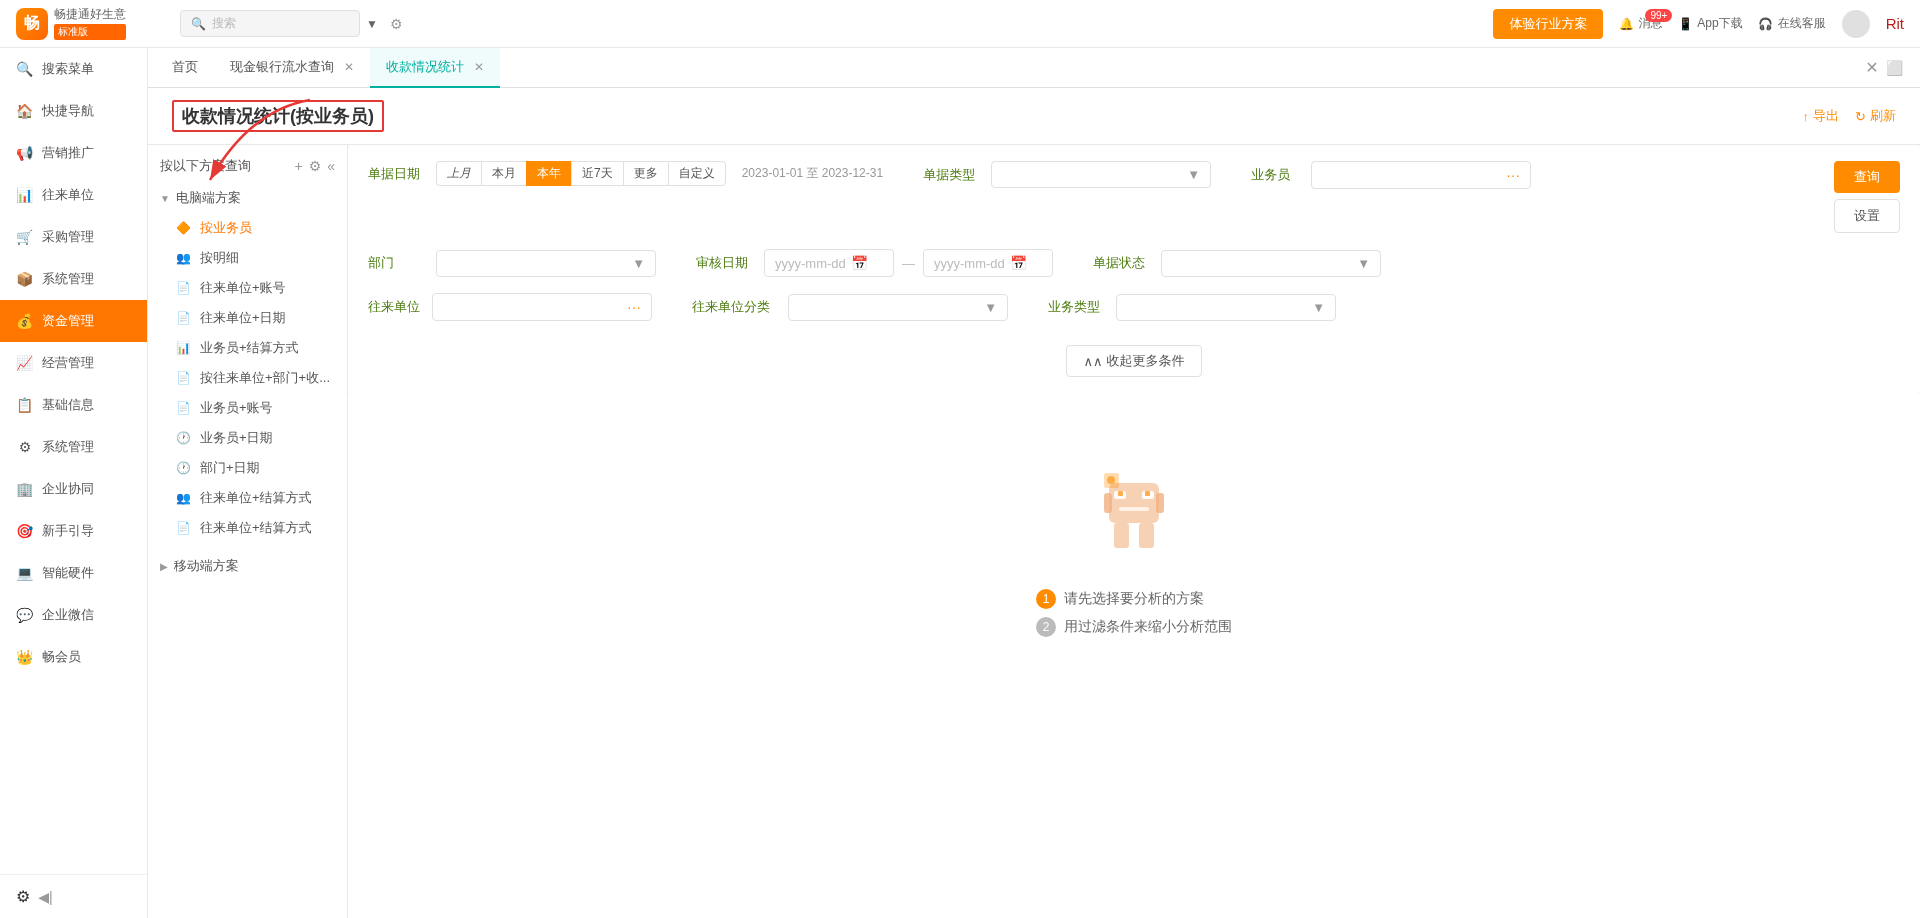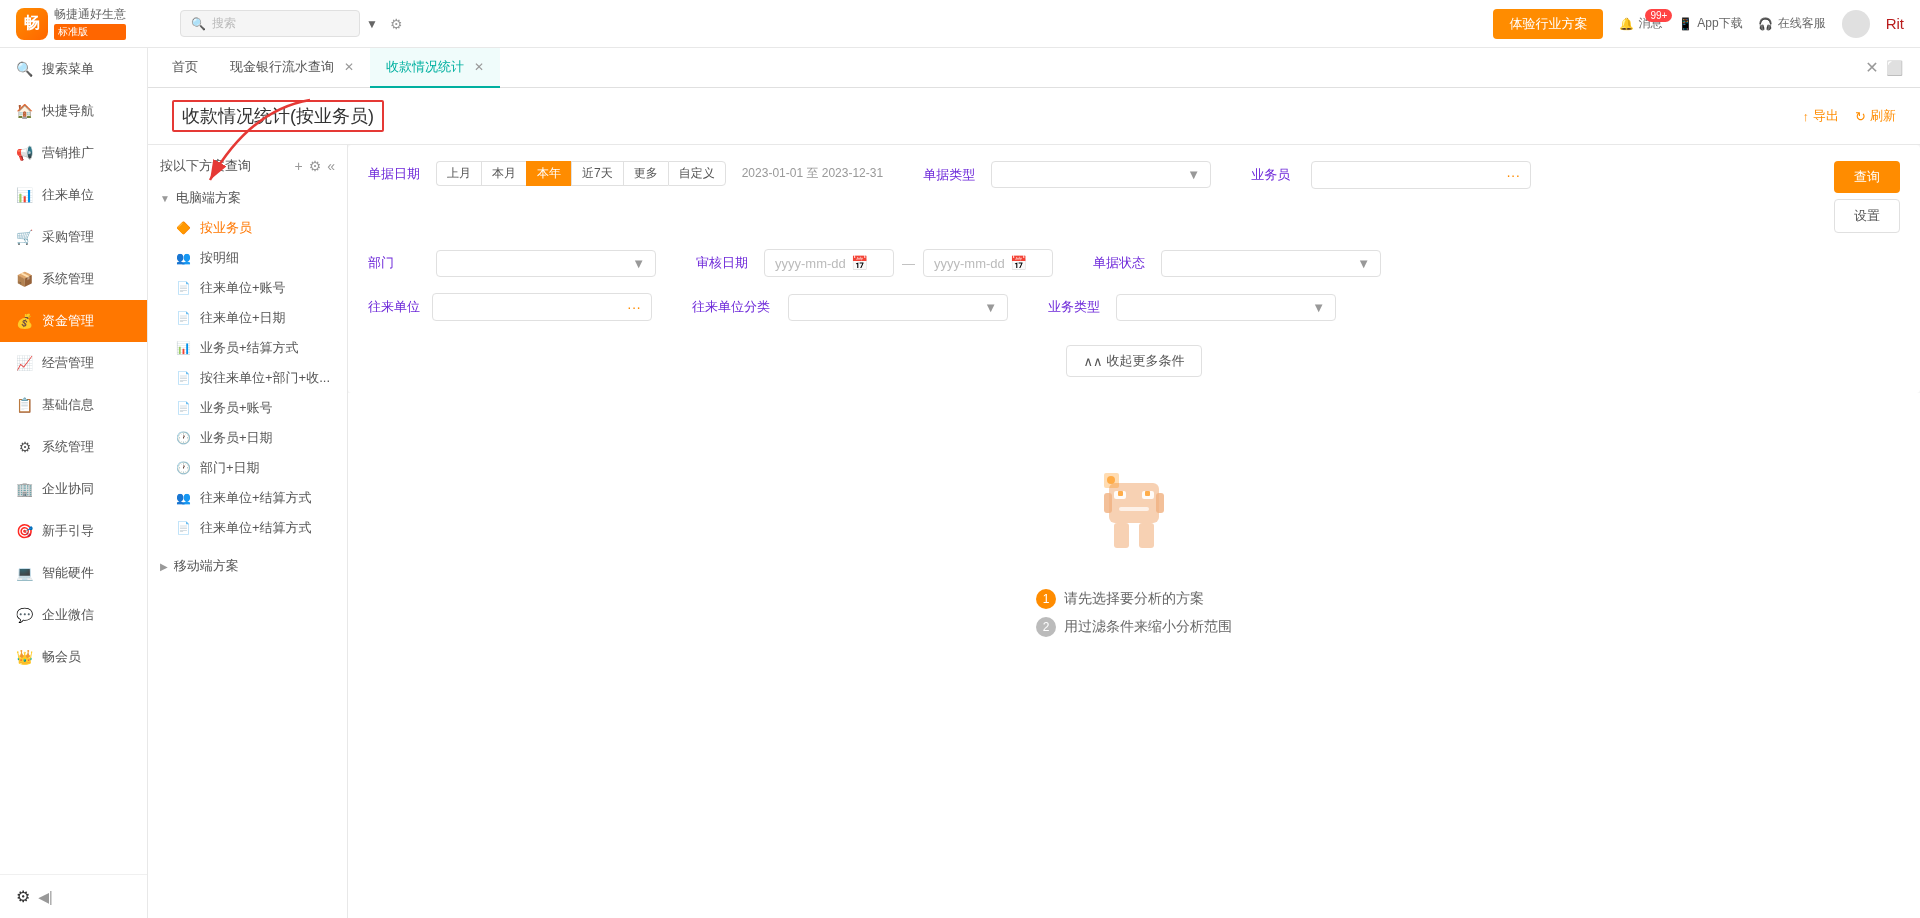--- a/index.html
+++ b/index.html
@@ -183,21 +183,21 @@
     .page-header {
       background: #fff;
       padding: 12px 24px;
       border-bottom: 1px solid #e8e8e8;
       display: flex;
       align-items: center;
       justify-content: space-between;
     }
     .page-title {
       font-size: 18px;
-      font-weight: normal;
+      font-weight: bold;
       color: #333;
       border: 2px solid #e53935;
       padding: 2px 8px;
       border-radius: 2px;
     }
     .page-actions {
       display: flex;
       gap: 16px;
       align-items: center;
     }
@@ -274,39 +274,39 @@
     }
     .filter-row {
       display: flex;
       align-items: center;
       gap: 16px;
       margin-bottom: 16px;
       flex-wrap: wrap;
     }
     .filter-label {
       font-size: 13px;
-      color: #6d28d9;
+      color: #4d7c0f;
       white-space: nowrap;
       min-width: 60px;
     }
     .filter-date-tabs {
       display: flex;
       gap: 0;
       align-items: center;
     }
     .date-tab {
       padding: 3px 10px;
       font-size: 12px;
       color: #555;
       cursor: pointer;
       border: 1px solid #e0e0e0;
       background: #fff;
       border-right: none;
     }
-    .date-tab:first-child { border-radius: 4px 0 0 4px; }
+    .date-tab:first-child { border-radius: 4px 0 0 4px; font-style: italic; }
     .date-tab:last-child { border-right: 1px solid #e0e0e0; border-radius: 0 4px 4px 0; }
     .date-tab.active {
       background: #ff8c00;
       color: #fff;
       border-color: #ff8c00;
     }
     .date-range-text {
       font-size: 12px;
       color: #999;
       margin-left: 8px;

